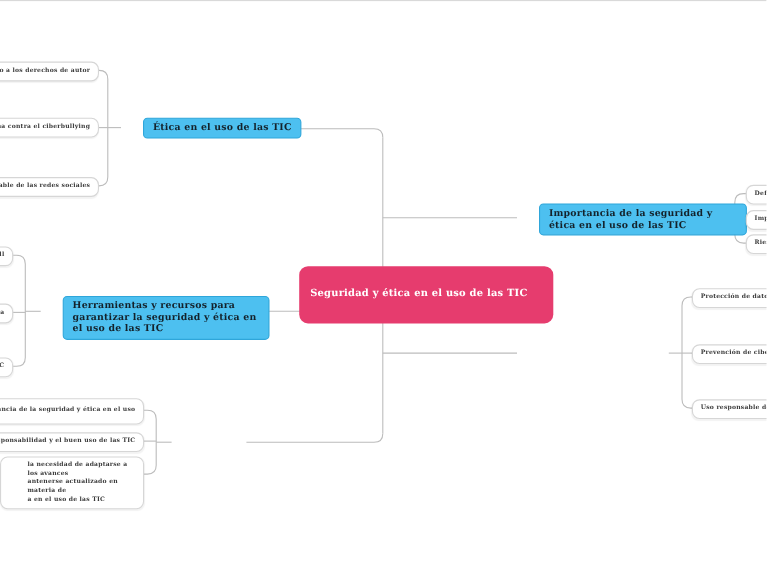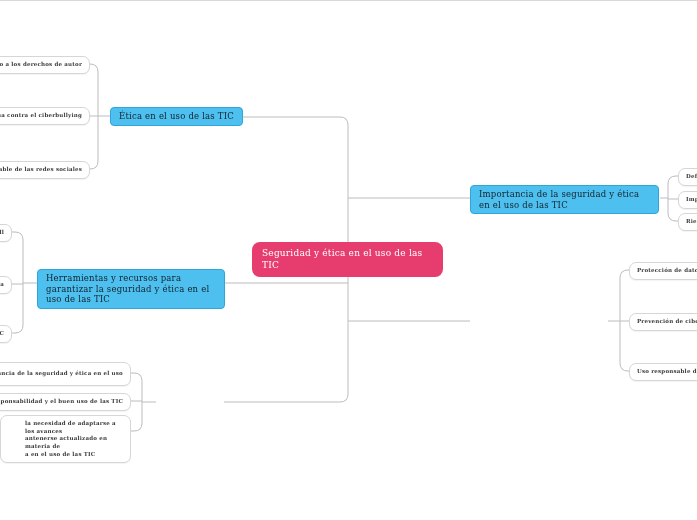--- a/index.html
+++ b/index.html
@@ -8,25 +8,25 @@
     width:697px;height:520px;
     overflow:hidden;
     background:#ffffff;
     font-family:"DejaVu Serif","Liberation Serif",serif;
   }
   .top-rule{
     position:absolute;left:0;top:0;width:697px;height:1px;
     background:#d9d9d9;
   }
   svg.connectors{position:absolute;left:0;top:0;z-index:1;}
-  .node{position:absolute;z-index:2;box-sizing:border-box;font-weight:normal;}
+  .node{position:absolute;z-index:2;box-sizing:border-box;font-weight:bold;margin-left:20px;}
   .root-node{
-    left:252px;top:242px;width:191px;
+    left:252px;top:242px;width:231px;
     background:#e63c6e;color:#ffffff;
-    border-radius:8px;padding:6px 10px;
+    border-radius:8px;padding:20px 10px;
     font-size:9px;line-height:1.3;letter-spacing:.2px;
   }
   .branch-node{
     background:#4dc0f0;color:#14222b;
     border:1px solid #2fa6da;
     border-radius:4px;padding:3px 8px;
     font-size:8.5px;line-height:1.25;letter-spacing:.2px;
     white-space:nowrap;
   }
   .branch-node.wrap{white-space:normal;}

